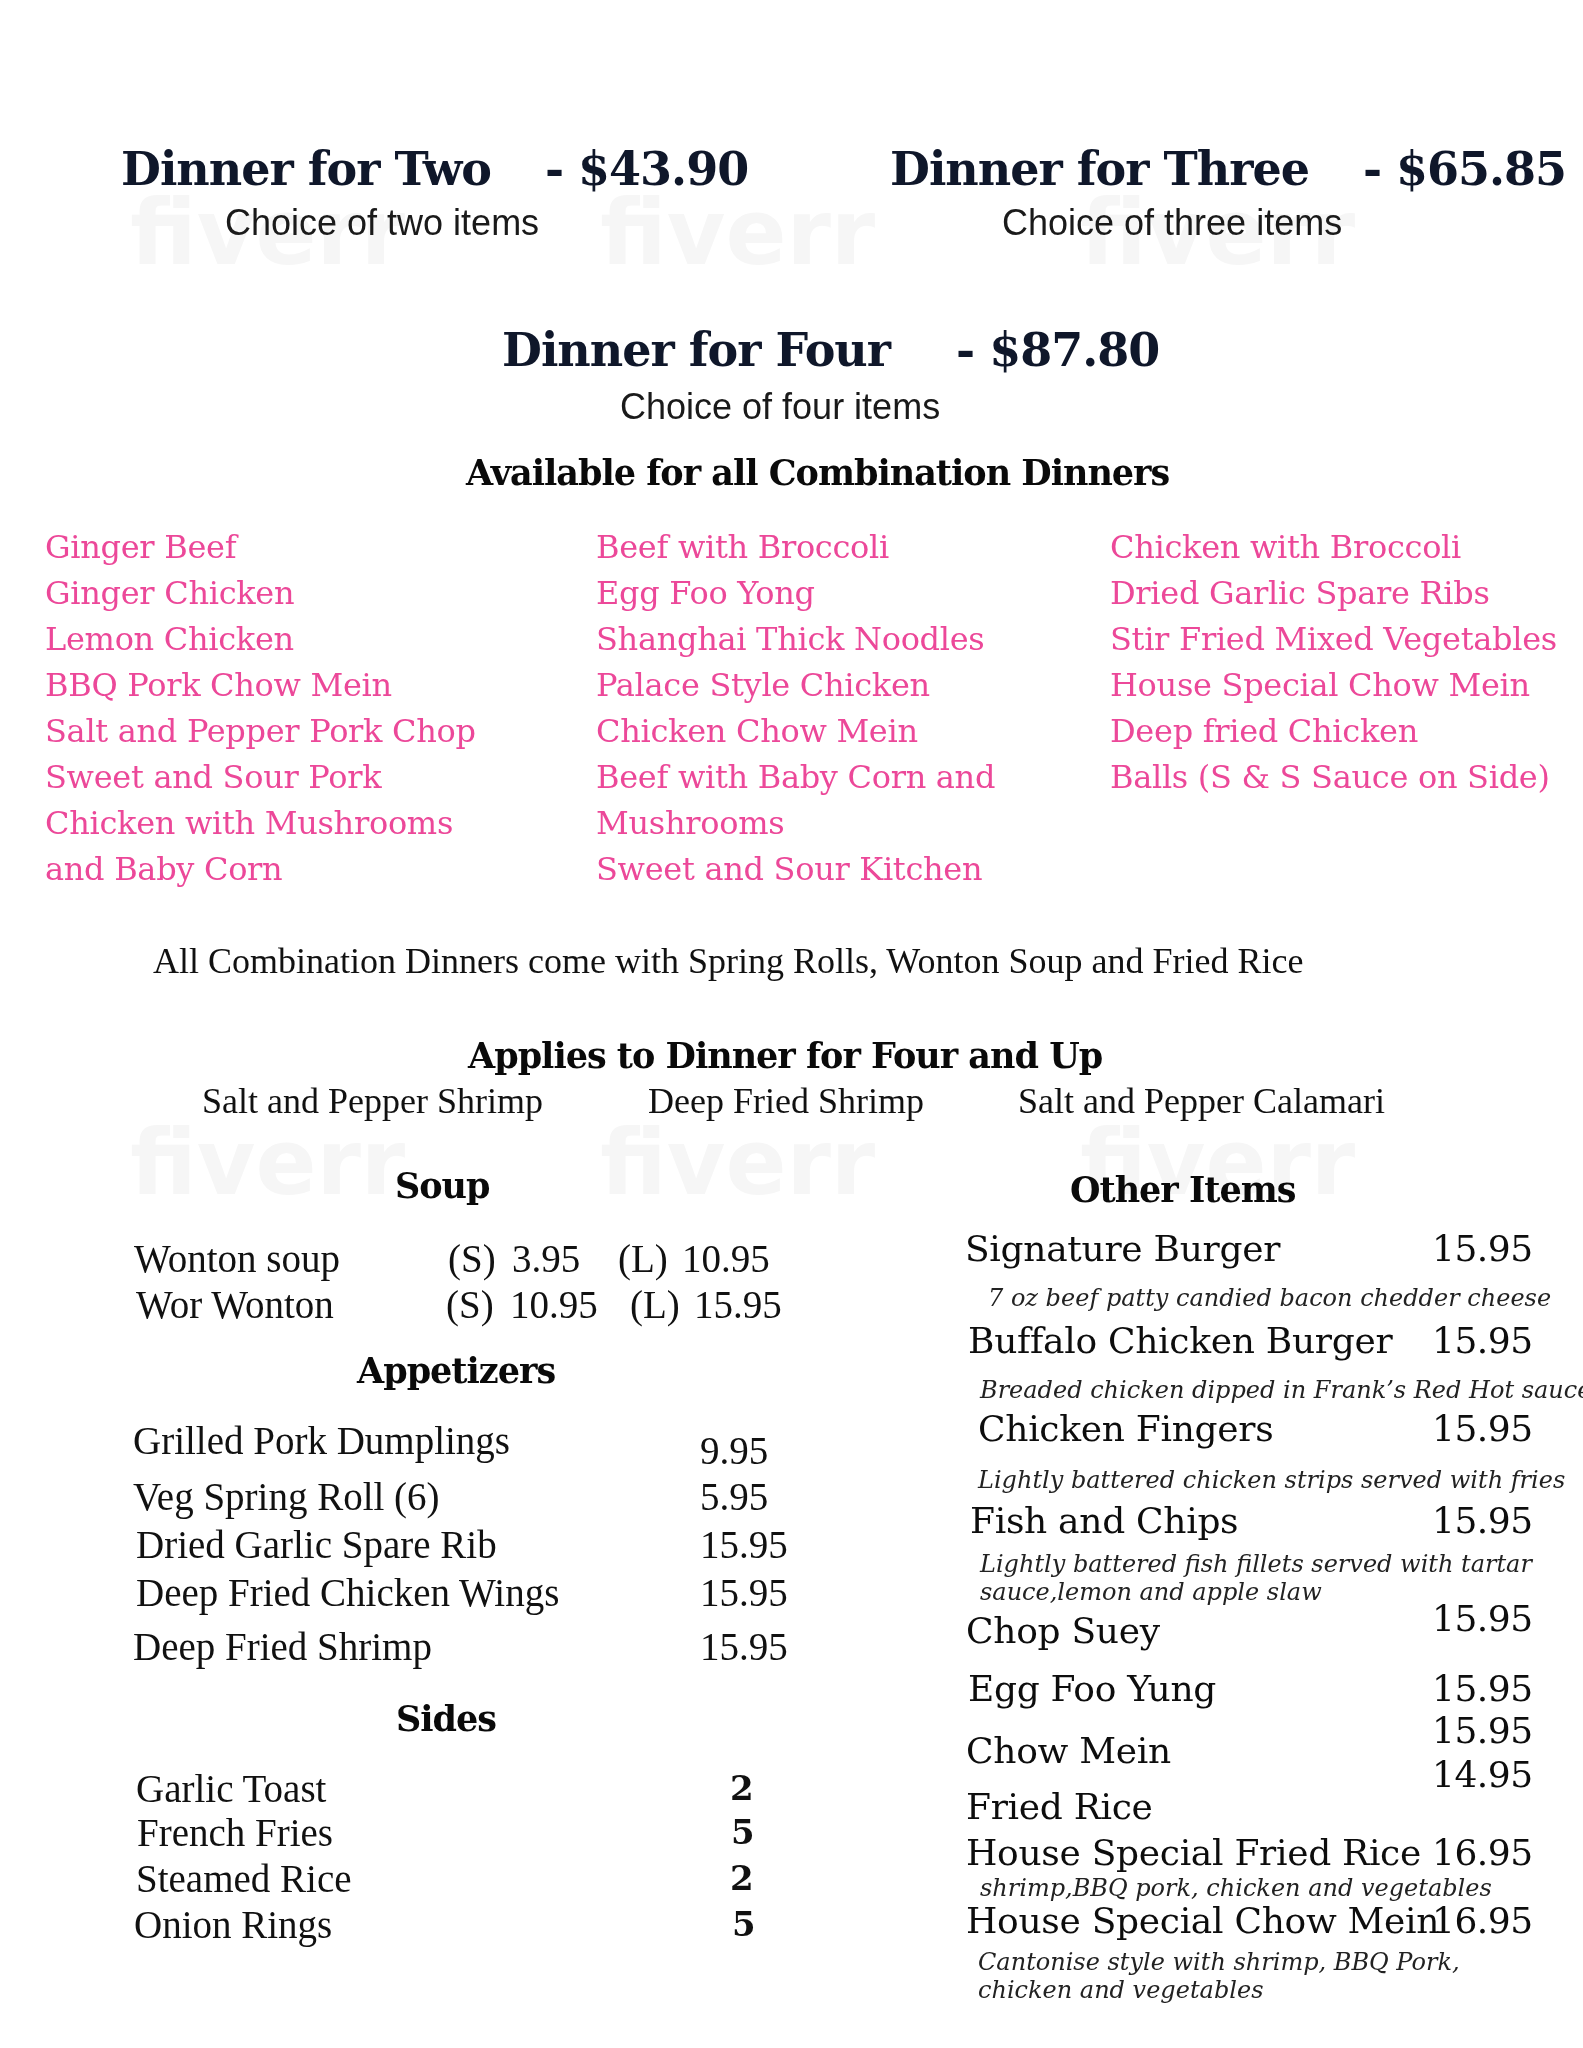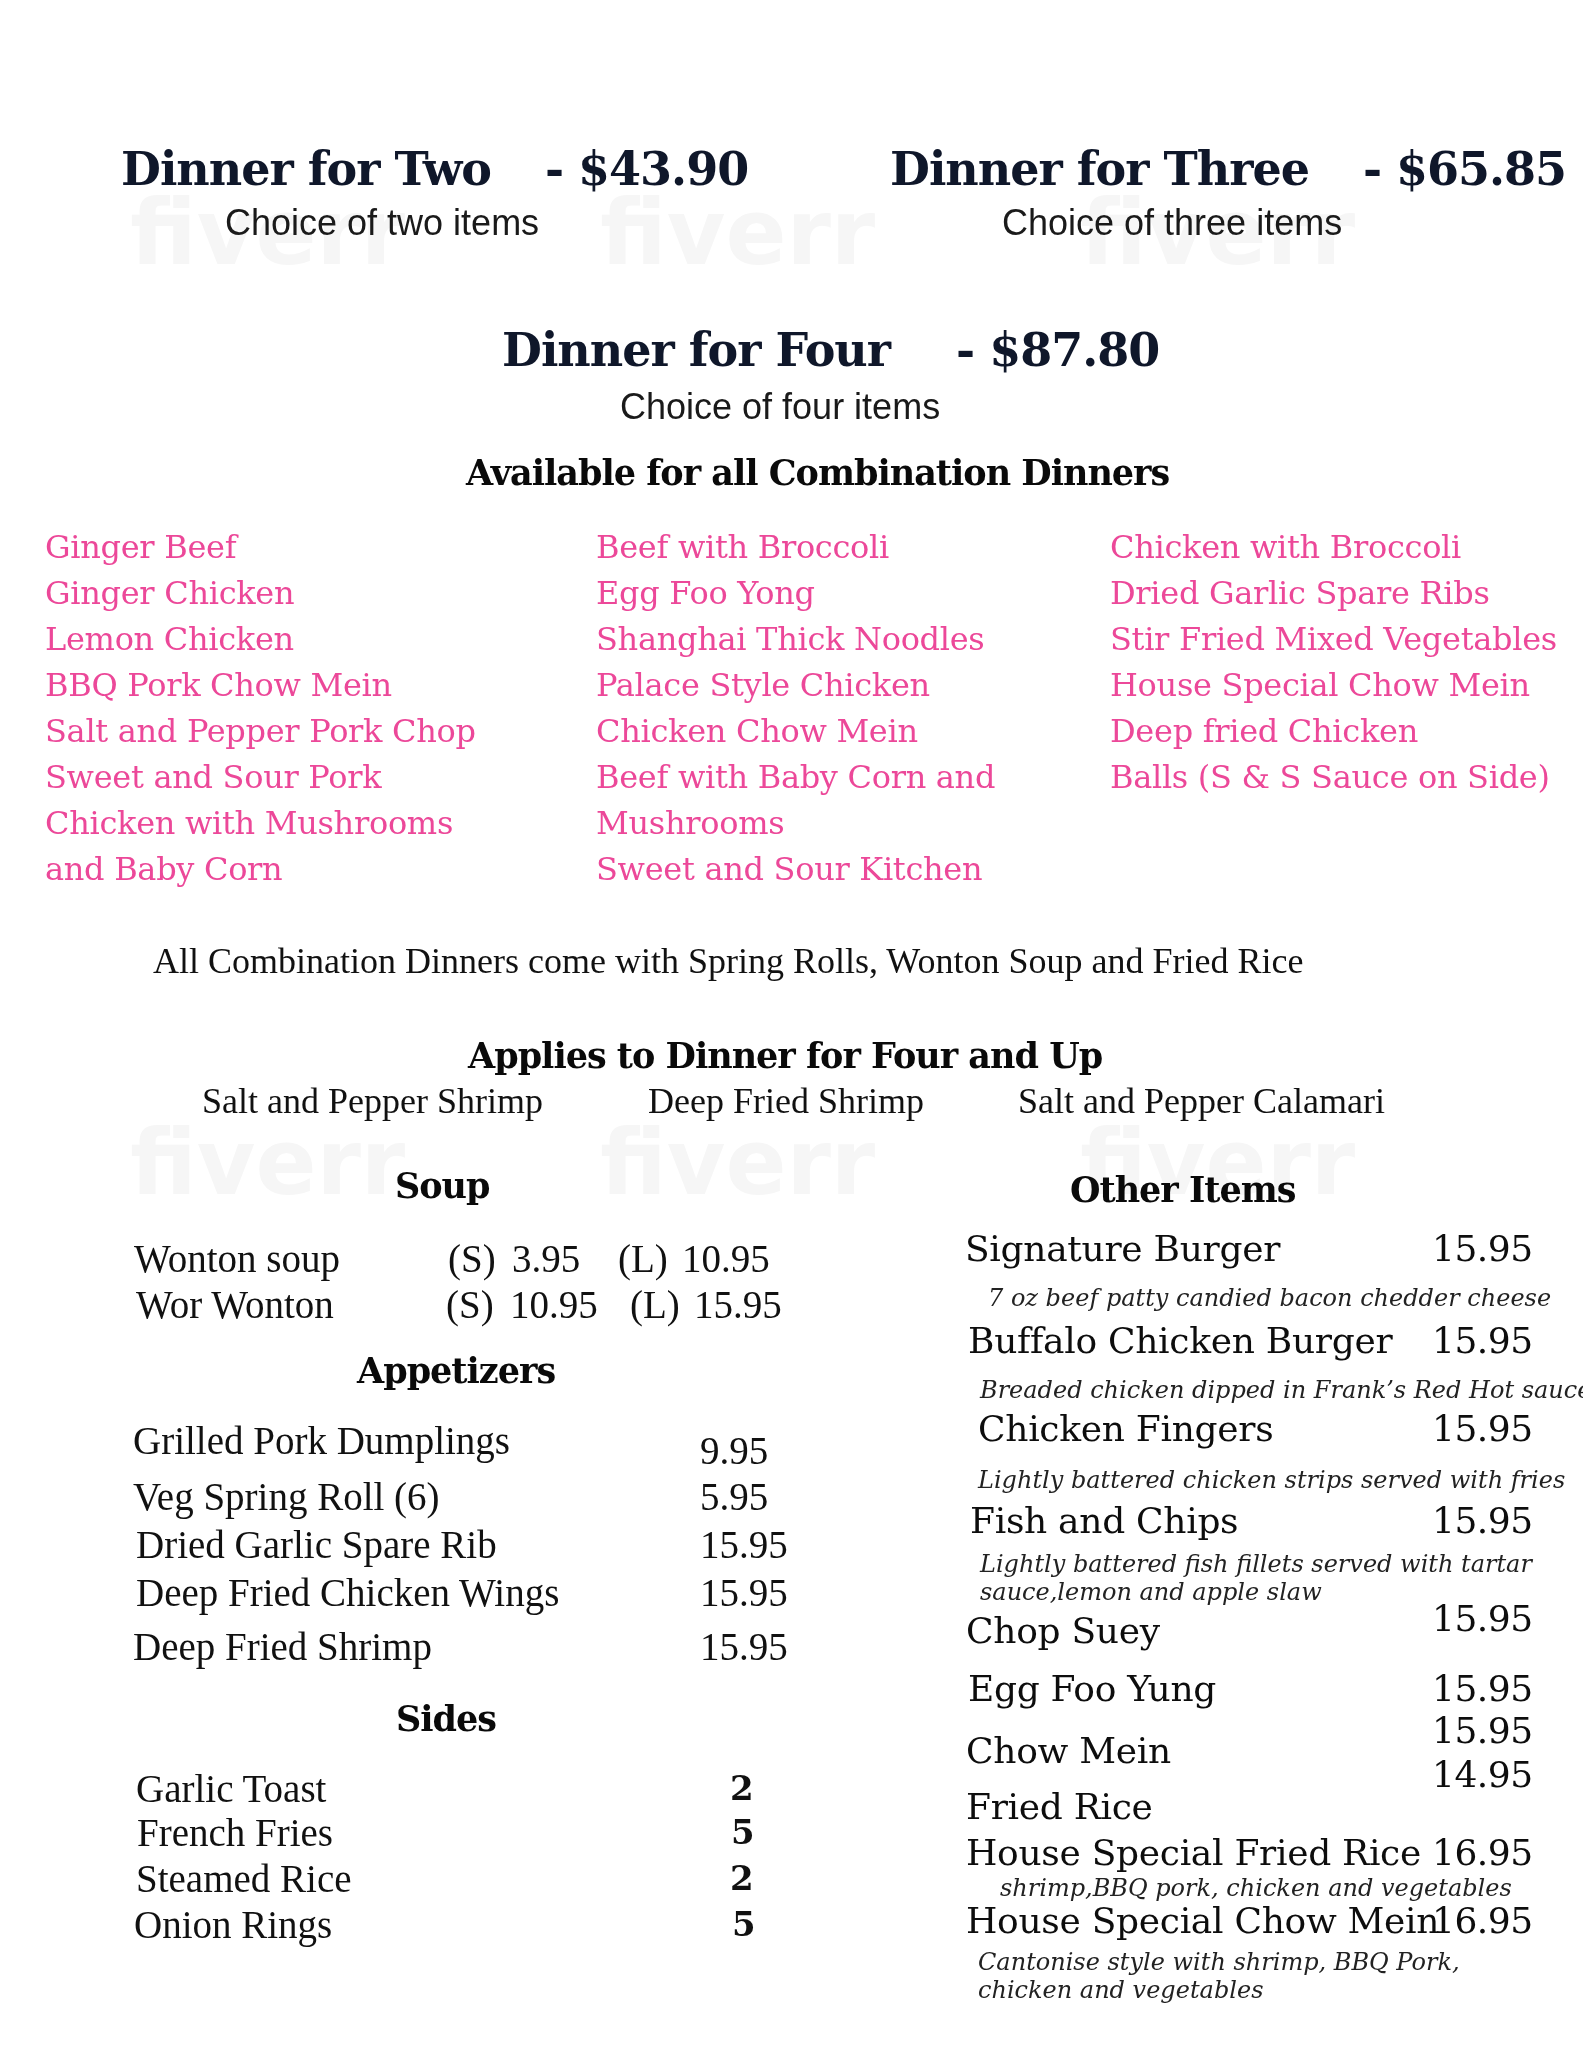--- a/index.html
+++ b/index.html
@@ -188,20 +188,20 @@
   <div class="abs oitem" style="left:966px;top:1730px;">Chow Mein</div>
   <div class="abs oprice" style="left:1432px;top:1710px;">15.95</div>
 </div>
 <div>
   <div class="abs oitem" style="left:966px;top:1786px;">Fried Rice</div>
   <div class="abs oprice" style="left:1432px;top:1754px;">14.95</div>
 </div>
 <div>
   <div class="abs oitem" style="left:966px;top:1832px;">House Special Fried Rice</div>
   <div class="abs oprice" style="left:1432px;top:1832px;">16.95</div>
-  <div class="abs desc" style="left:1000px;top:1874px;">shrimp,BBQ pork, chicken and vegetables</div>
+  <div class="abs desc" style="left:980px;top:1874px;">shrimp,BBQ pork, chicken and vegetables</div>
 </div>
 <div>
   <div class="abs oitem" style="left:966px;top:1900px;">House Special Chow Mein</div>
   <div class="abs oprice" style="left:1432px;top:1900px;">16.95</div>
   <div class="abs desc" style="left:978px;top:1948px;">Cantonise style with shrimp, BBQ Pork,</div>
   <div class="abs desc" style="left:978px;top:1976px;">chicken and vegetables</div>
 </div>
 
 </body></html>

